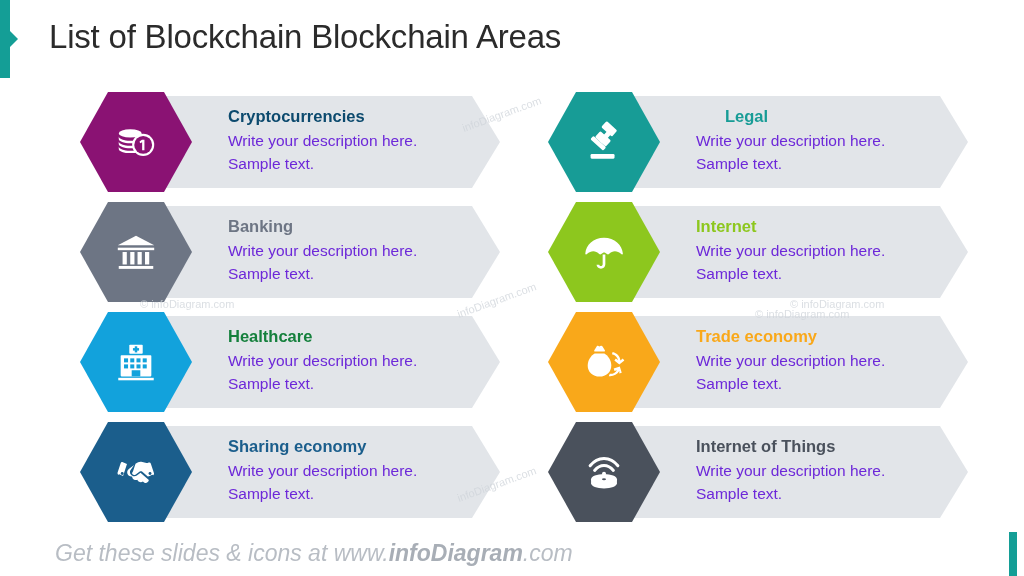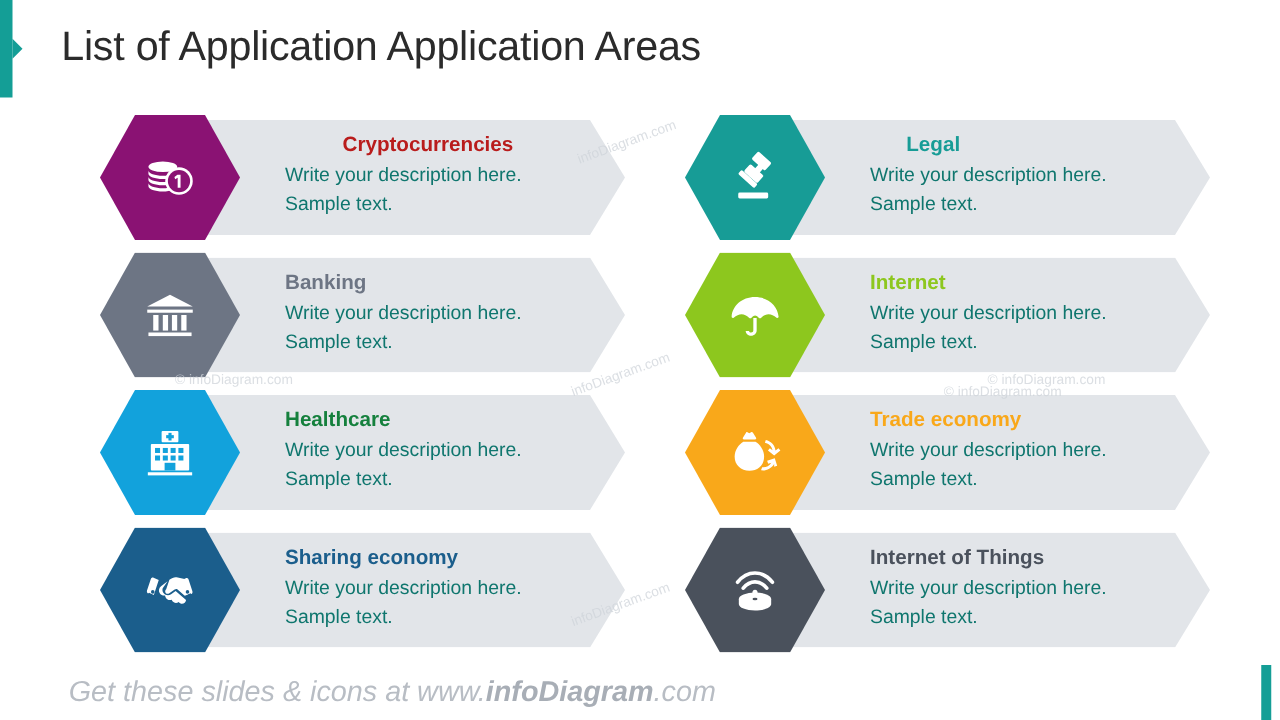--- a/index.html
+++ b/index.html
@@ -106,21 +106,21 @@
   }
   .item-title {
     font-size: 16.5px;
     font-weight: bold;
     line-height: 21px;
     margin-bottom: 2px;
     white-space: nowrap;
   }
   .item-desc {
     font-size: 15.5px;
-    color: #0f766e;
+    color: #6d28d9;
     line-height: 23px;
     font-weight: 400;
   }
 
   
   .watermark {
     position: absolute;
     color: #cfd4da;
     font-size: 11px;
     opacity: 0.75;
@@ -143,21 +143,21 @@
   }
   #footer b { color: #a8aeb6; font-weight: bold; }
 </style>
 </head>
 <body>
 
 <div id="accent-left"></div>
 <div id="accent-left-notch"></div>
 <div id="accent-bottom-right"></div>
 
-<div id="page-title">List of Application Application Areas</div>
+<div id="page-title">List of Blockchain Blockchain Areas</div>
 
 <div id="items-grid">
 
   <div class="item-row" style="left:80px; top:0px;">
     <div class="item-banner"></div>
     <div class="item-hex" style="background:#8A1273;">
       <span>
         <svg viewBox="0 0 48 48" fill="none">
           <g fill="#ffffff">
             <ellipse cx="18" cy="15" rx="12" ry="4.4"></ellipse>
@@ -165,21 +165,21 @@
             <path d="M6 23.4c0 2.4 5.4 4.4 12 4.4s12-2 12-4.4V26c0 2.4-5.4 4.4-12 4.4S6 28.4 6 26z"></path>
             <path d="M6 28.6c0 2.4 5.4 4.4 12 4.4s12-2 12-4.4v2.6c0 2.4-5.4 4.4-12 4.4S6 33.6 6 31.2z"></path>
             <circle cx="31.5" cy="27" r="11.5"></circle>
           </g>
           <circle cx="31.5" cy="27" r="9.3" fill="#8A1273"></circle>
           <path d="M30.2 21.6h2.6v11h-2.4v-8.3l-2.1 1.1-.6-1.9z" fill="#ffffff"></path>
         </svg>
       </span>
     </div>
     <div class="item-text">
-      <div class="item-title" style="color:#b91c1c;margin-left:46px;">Cryptocurrencies</div>
+      <div class="item-title" style="color:#0c4a6e;">Cryptocurrencies</div>
       <div class="item-desc">Write your description here.</div>
       <div class="item-desc">Sample text.</div>
     </div>
   </div>
 
   <div class="item-row" style="left:548px; top:0px;">
     <div class="item-banner"></div>
     <div class="item-hex" style="background:#179C96;">
       <span>
         <svg viewBox="0 0 48 48" fill="none">

